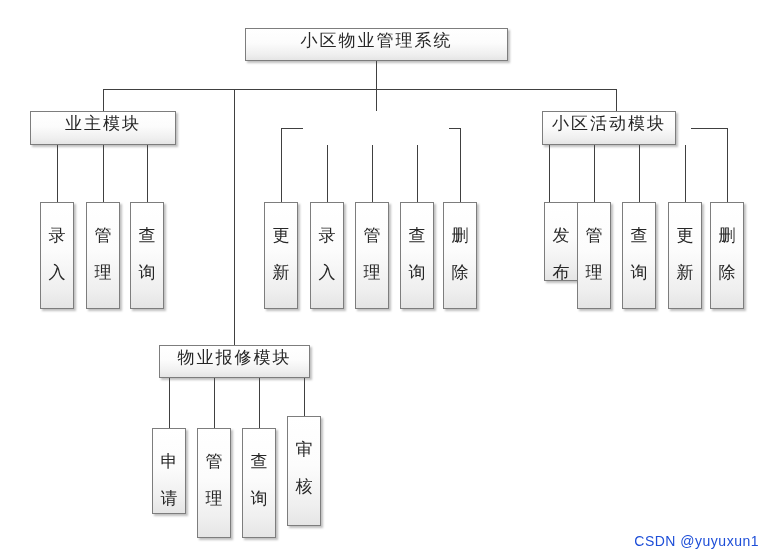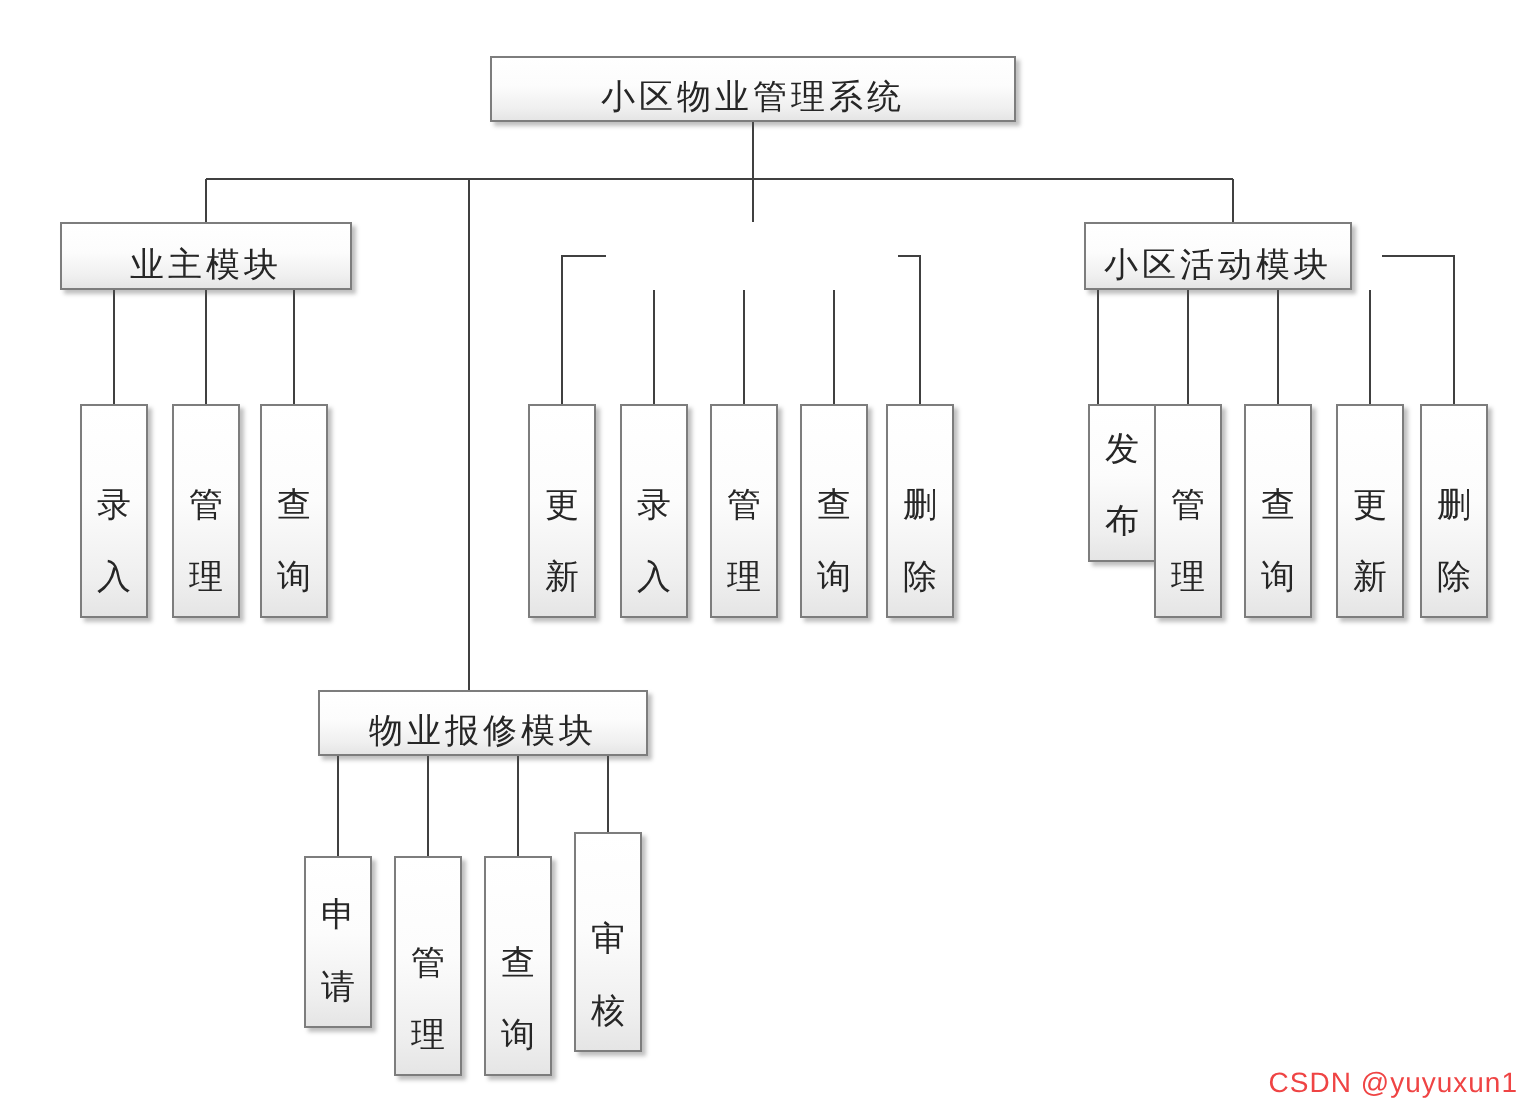--- a/index.html
+++ b/index.html
@@ -6,33 +6,34 @@
   .stage {
     position:relative; width:767px; height:555px; background:#ffffff;
     overflow:hidden; font-family:"Liberation Serif","DejaVu Serif",serif;
   }
   .wires { position:absolute; left:0; top:0; width:767px; height:555px; }
   .box {
     position:absolute; box-sizing:border-box;
     border:1px solid #7d7d7d;
     background:linear-gradient(180deg,#ffffff 0%,#fcfcfc 45%,#efefef 82%,#e5e5e5 100%);
     box-shadow:2px 2px 2px rgba(90,90,90,0.38);
-    display:flex; align-items:flex-end; justify-content:center;
+    display:flex; align-items:flex-start; justify-content:center;
     color:#262626;
+    font-family:Liberation Mono, monospace;
   }
   .module { font-size:17px; letter-spacing:2px; white-space:nowrap; }
   .leaf   { font-size:17px; }
   .vtext  {
-    display:block; width:1.2em; margin:0 auto;
+    display:block; width:1.2em; margin:16px auto;
     word-break:break-all; text-align:center; line-height:2.15;
   }
   .watermark {
     position:absolute; right:8px; bottom:6px;
     font-family:"Liberation Sans","DejaVu Sans",sans-serif;
-    font-size:14px; color:#ef4444; letter-spacing:0.5px;
+    font-size:14px; color:#1d4ed8; letter-spacing:0.5px;
   }
 </style>
 </head>
 <body>
 
 <div class="stage">
 
   <svg class="wires" viewBox="0 0 767 555" xmlns="http://www.w3.org/2000/svg">
     <path fill="none" stroke="#404040" stroke-width="1" shape-rendering="crispEdges" d="
       M376.5 61 L376.5 111
@@ -52,21 +53,21 @@
   <div class="box module" style="left:245px;top:28px;width:263px;height:33px">
     <span>小区物业管理系统</span>
   </div>
 
   <div class="box module" style="left:30px;top:111px;width:146px;height:34px">
     <span>业主模块</span>
   </div>
   <div class="box module" style="left:542px;top:111px;width:134px;height:34px">
     <span>小区活动模块</span>
   </div>
-  <div class="box module" style="left:159px;top:345px;width:165px;height:33px">
+  <div class="box module" style="left:159px;top:345px;width:151px;height:33px">
     <span>物业报修模块</span>
   </div>
 
   <div class="box leaf" style="left:40px;top:202px;width:34px;height:107px">
     <span class="vtext">录入</span>
   </div>
   <div class="box leaf" style="left:86px;top:202px;width:34px;height:107px">
     <span class="vtext">管理</span>
   </div>
   <div class="box leaf" style="left:130px;top:202px;width:34px;height:107px">

